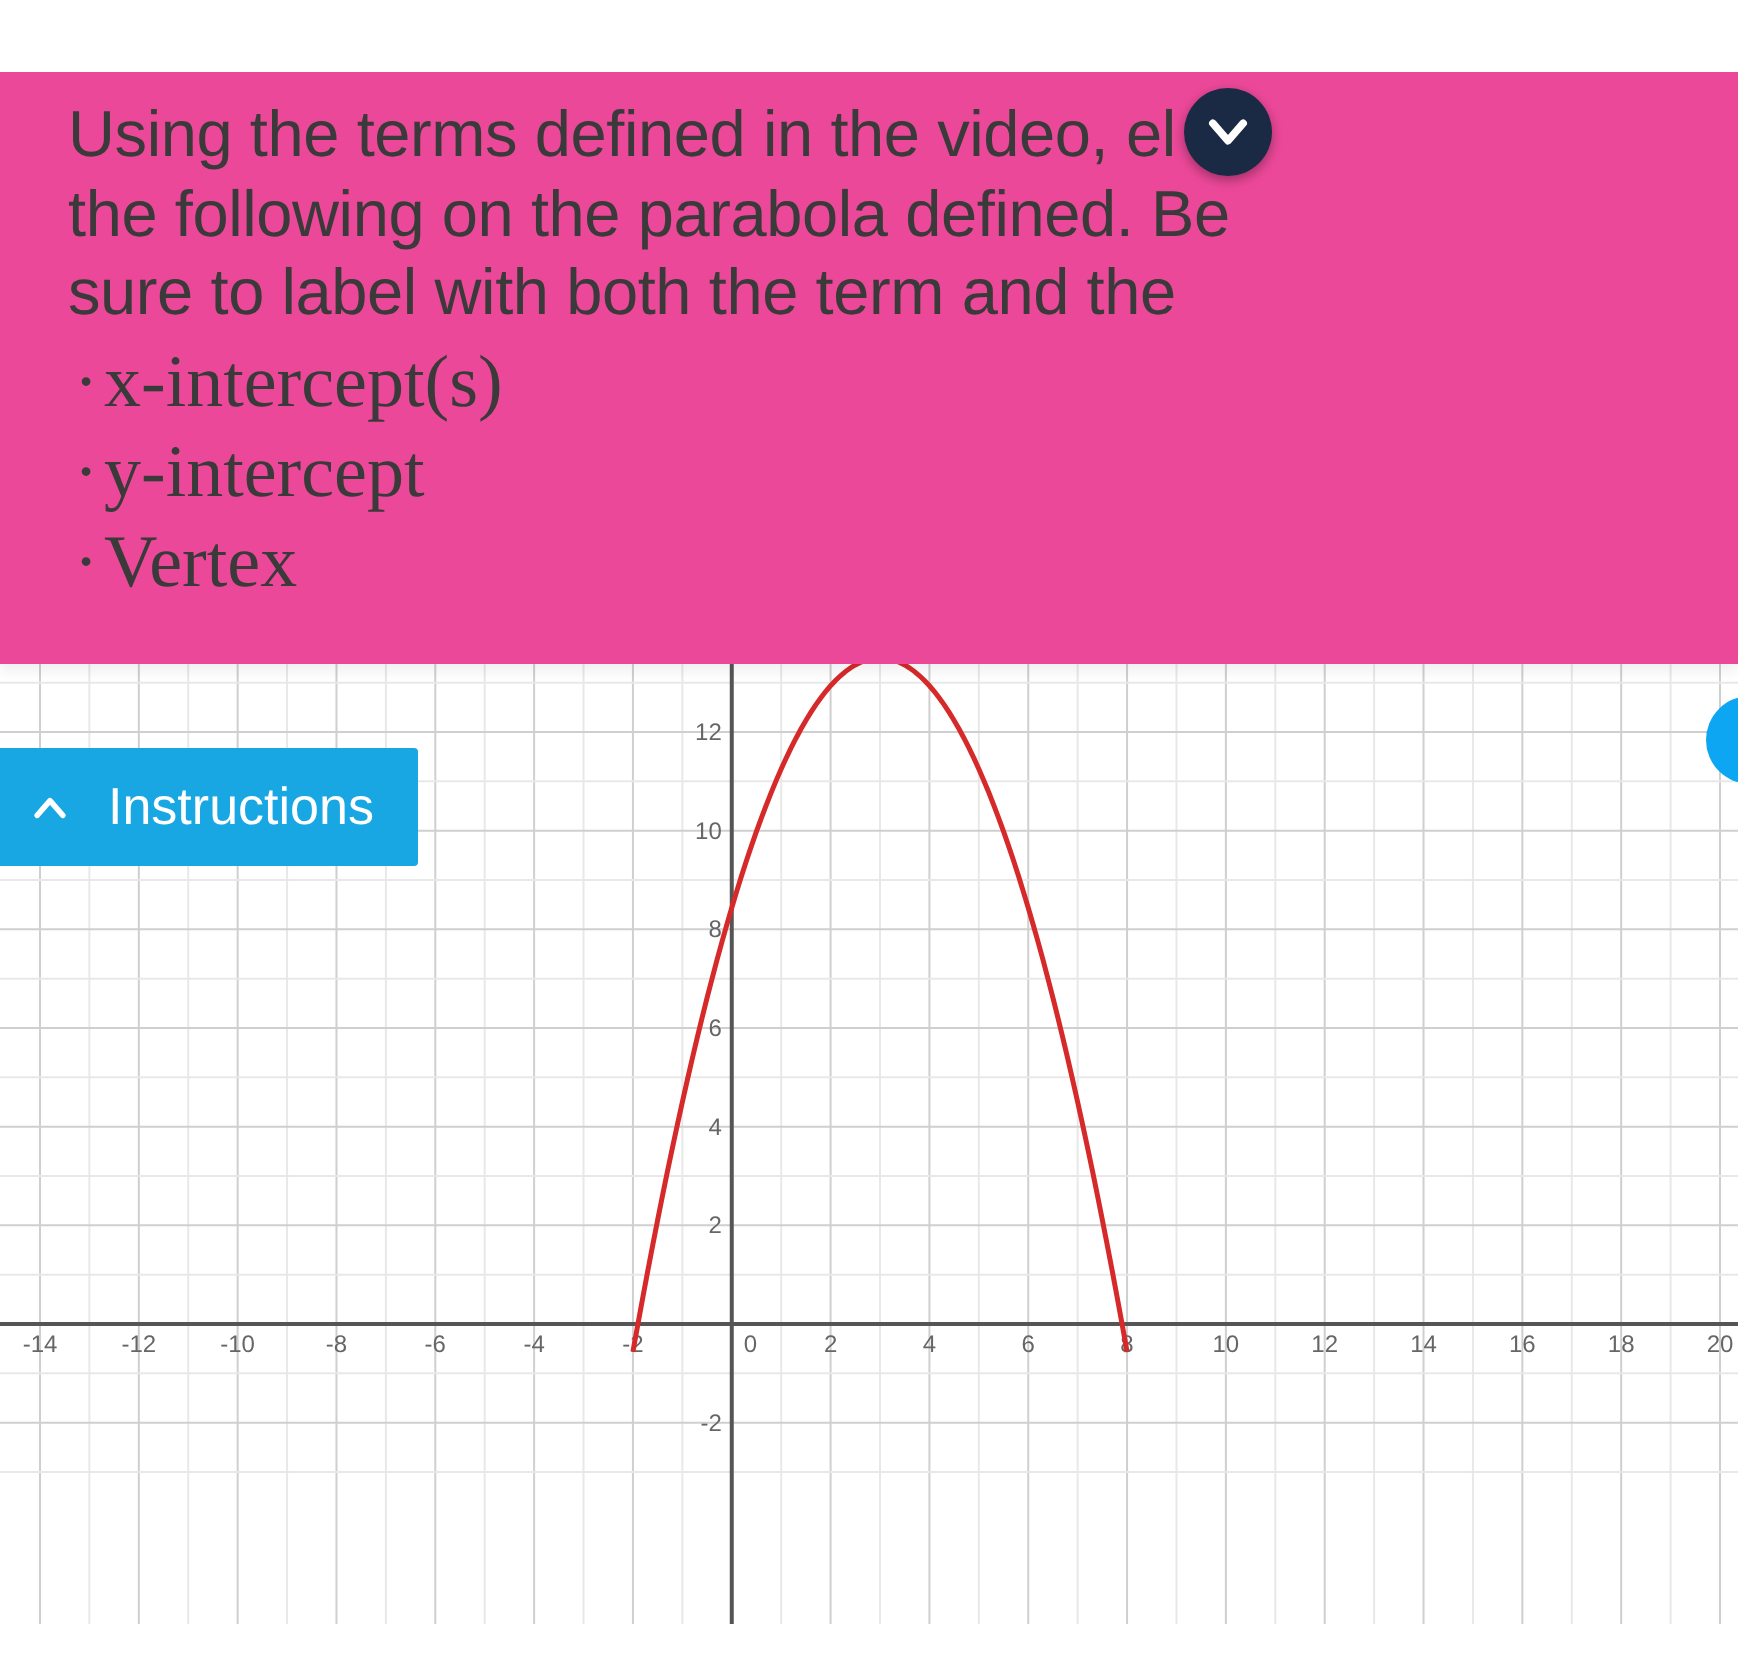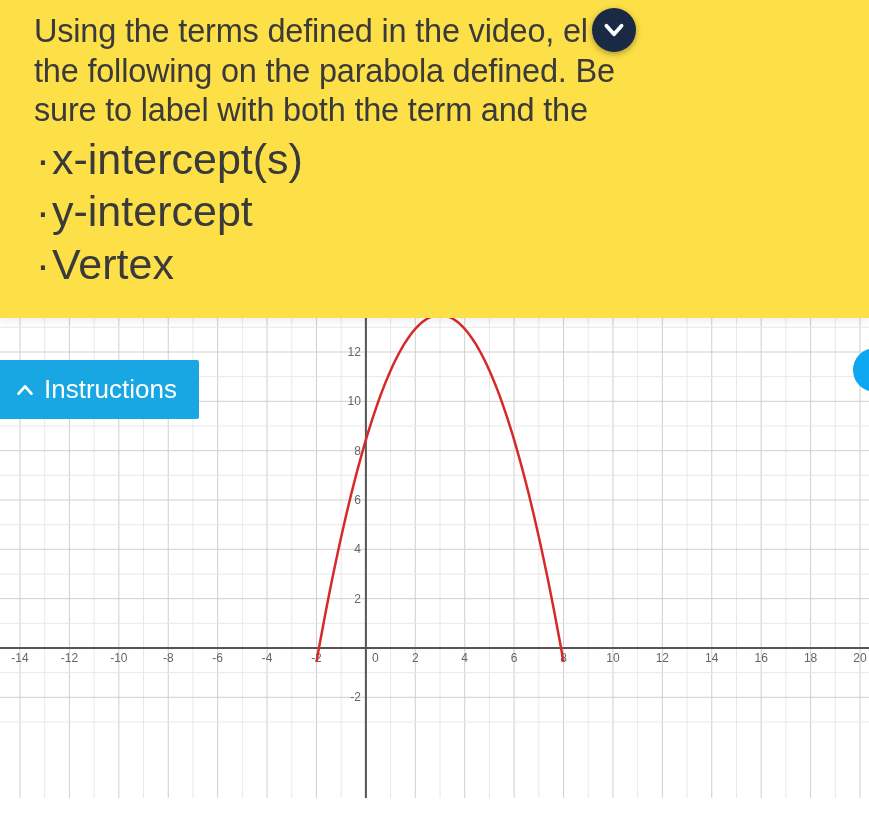--- a/index.html
+++ b/index.html
@@ -1,38 +1,40 @@
 <!DOCTYPE html>
 <html><head>
 <meta charset="utf-8">
 <style>
   * { box-sizing: border-box; margin: 0; padding: 0; }
   html, body { width: 869px; height: 836px; overflow: hidden; font-family: -apple-system, BlinkMacSystemFont, "Segoe UI", Arial, sans-serif; background: #fff; }
   .prompt-area {
     padding: 12px 34px 28px 34px;
     color: #333;
     position: relative;
-    background: #fde047;
+    background: #ec4899;
     box-shadow: 0 4px 6px rgba(0,0,0,0.06);
     z-index: 5;
+    margin-top: 36px;
   }
   .prompt-text {
     font-size: 32.5px;
     line-height: 1.22;
     color: #3a3a3a;
     font-weight: 400;
     letter-spacing: -0.2px;
   }
   .bullets {
     margin-top: 2px;
   }
   .bullets .bullet-row {
-    font-size: 43px;
+    font-size: 37px;
     line-height: 1.22;
     color: #3a3a3a;
+    font-family: Liberation Serif, serif;
   }
   .bullets .dot {
     display: inline-block;
     width: 18px;
     text-align: center;
   }
   .expand-badge {
     position: absolute;
     top: 8px;
     left: 592px;
@@ -68,21 +70,21 @@
     left: 0;
     top: 42px;
     background: #18a7e2;
     color: #fff;
     padding: 14px 22px 14px 14px;
     font-size: 26px;
     font-weight: 400;
     border: none;
     display: flex;
     align-items: center;
-    gap: 8px;
+    gap: 18px;
     z-index: 3;
     border-radius: 0 2px 2px 0;
     justify-content: center;
   }
   .instructions-btn svg { display: block; }
   svg.graph { position: absolute; left: 0; top: 0; }
   .grid-minor { stroke: #e8e8e8; stroke-width: 1; }
   .grid-major { stroke: #cfcfcf; stroke-width: 1; }
   .axis { stroke: #555; stroke-width: 2; }
   .parabola { stroke: #d62a2a; stroke-width: 2.5; fill: none; }

